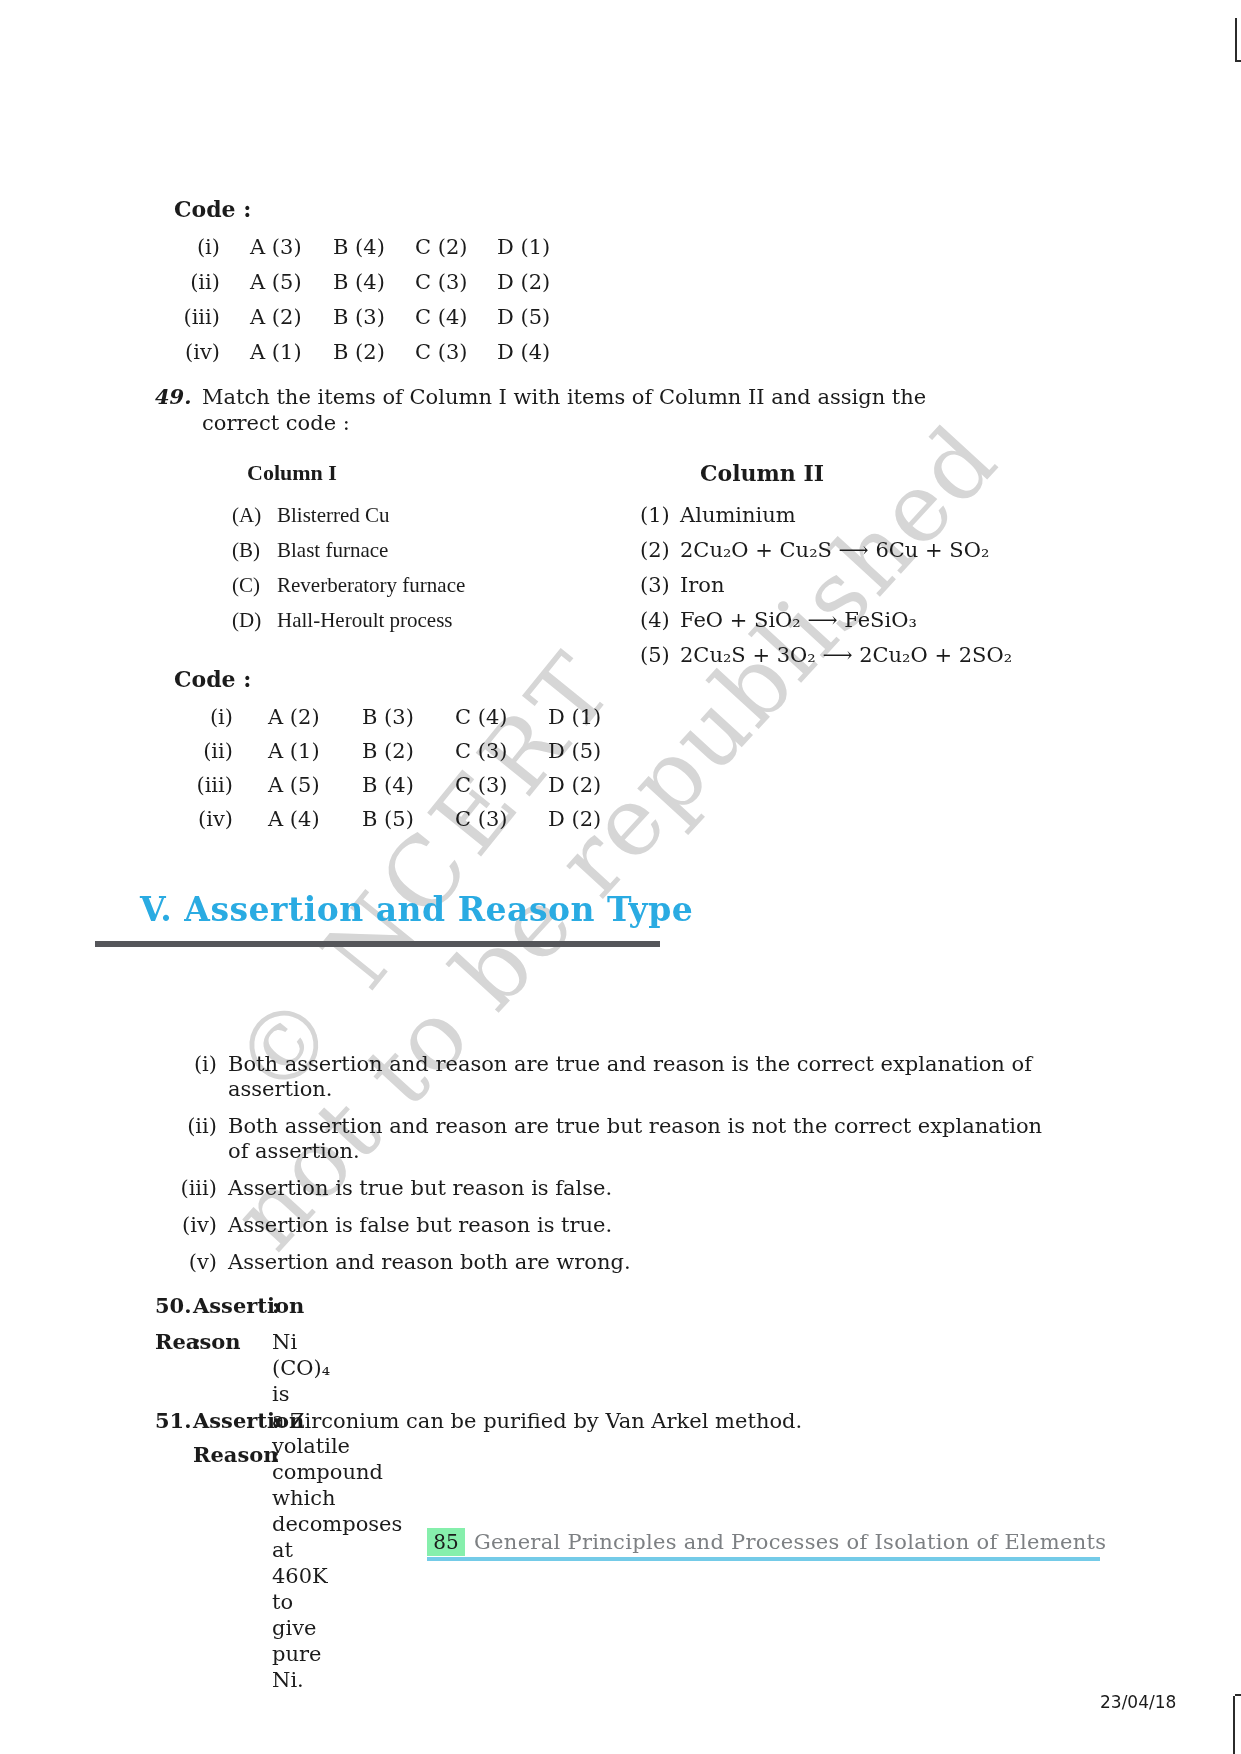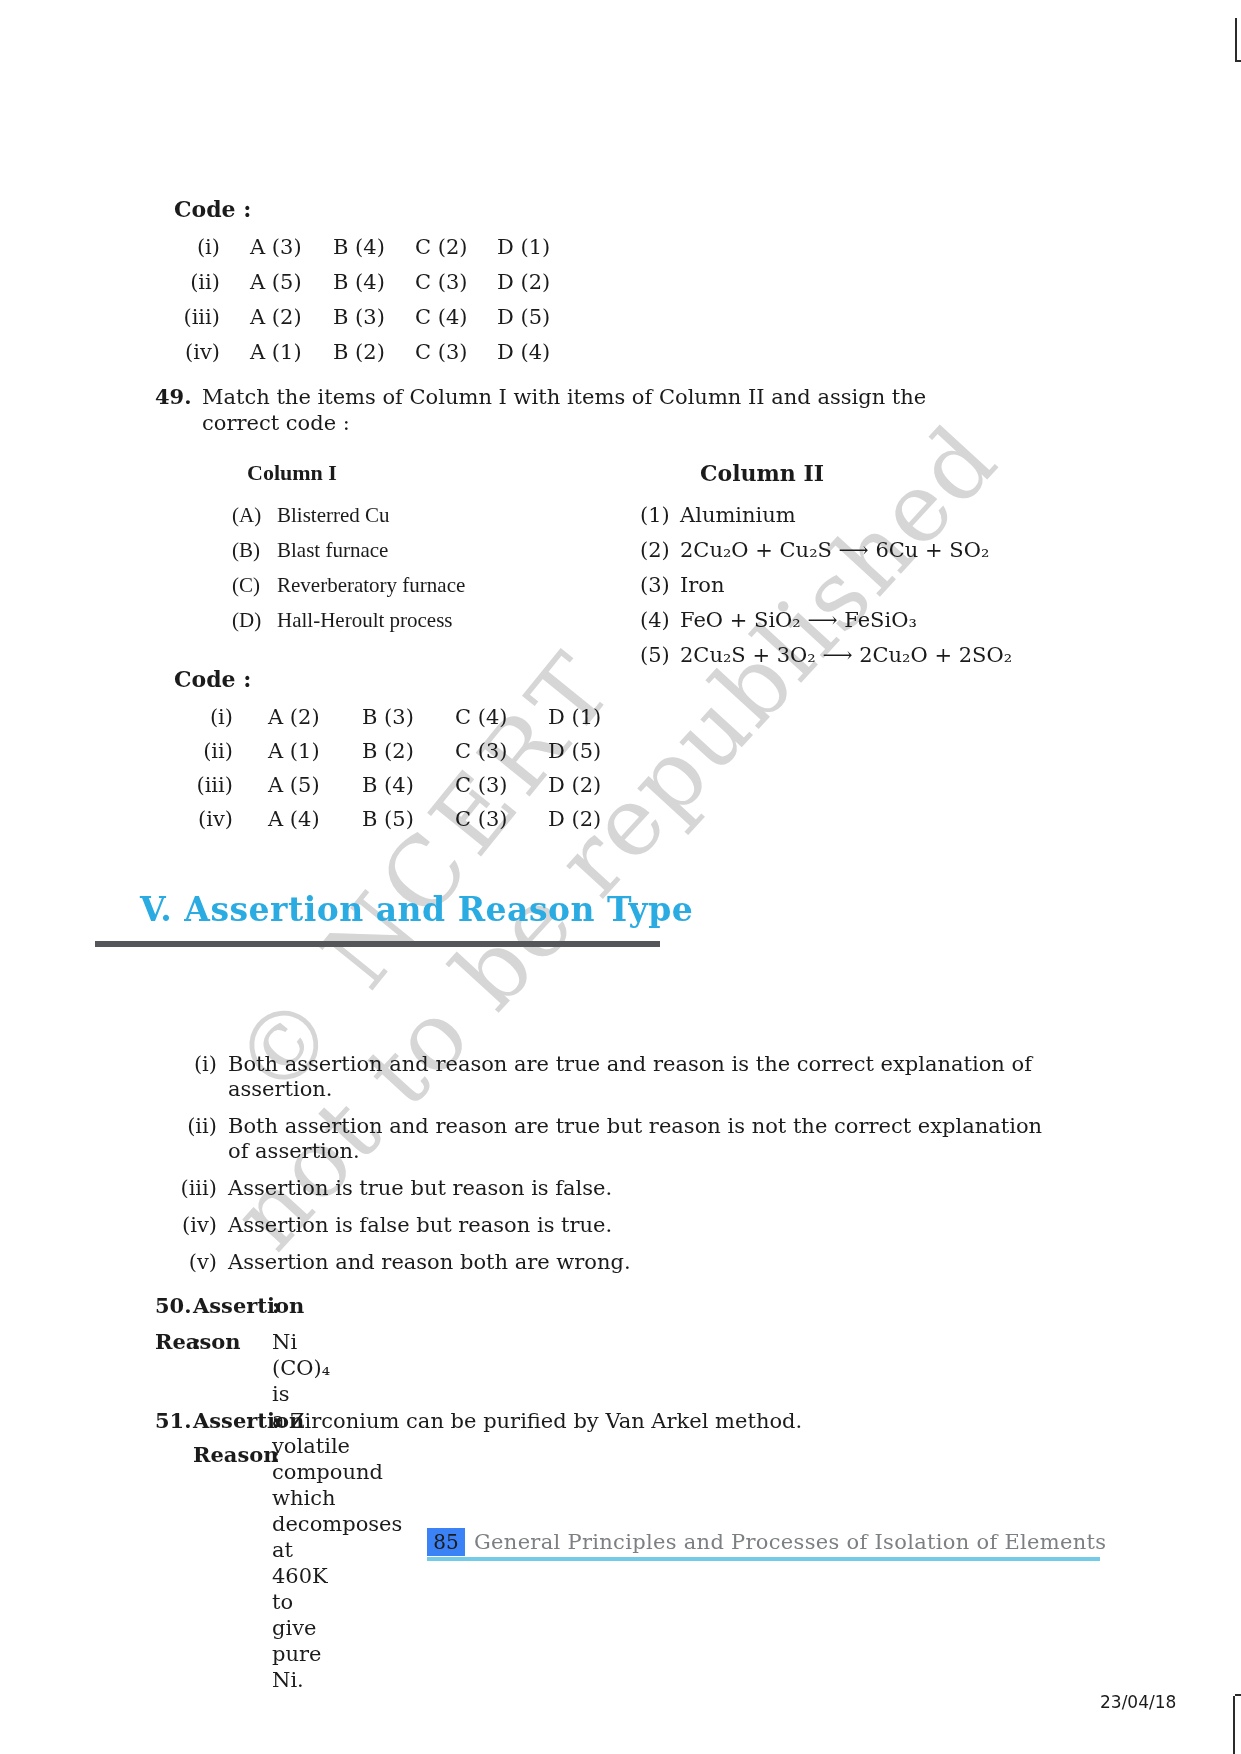--- a/index.html
+++ b/index.html
@@ -26,21 +26,21 @@
   #wm2{left:252px;top:1178px;transform:rotate(-47.5deg);letter-spacing:2px;}
   
   .code-label{font-weight:bold;font-size:22px;margin-left:19px;}
   .crow{display:grid;white-space:nowrap;line-height:35px;height:35px;}
   .crow1{grid-template-columns:95px 83px 82px 82px auto;}
   .crow1 .cnum{text-align:right;padding-right:30px;}
   .crow2{grid-template-columns:113px 94px 93px 93px auto;line-height:34px;height:34px;}
   .crow2 .cnum{text-align:right;padding-right:35px;}
   
   .qrow{display:grid;grid-template-columns:47px 790px;line-height:26px;}
-  .qnum{font-weight:bold;}
+  .qnum{font-weight:bold;font-style:italic;}
   
   .colhead{font-weight:bold;font-size:22px;}
   .mitem{display:grid;white-space:nowrap;line-height:35px;height:35px;}
   .mitem-l{grid-template-columns:45px auto;}
   .mitem-r{grid-template-columns:40px auto;}
   
   .sec-heading{
     font-size:33px;font-weight:bold;color:#2aabe2;
     letter-spacing:0.5px;white-space:nowrap;
   }
@@ -54,21 +54,21 @@
   .choice{display:grid;grid-template-columns:62px 11px auto;line-height:25px;margin-bottom:12px;}
   .choice .clabel{text-align:right;}
   .choice .ctext{width:840px;}
   
   .arq{display:grid;grid-template-columns:38px 79px 18px 620px;row-gap:10px;line-height:26px;}
   .arq .num{font-weight:bold;}
   .arq .arlabel{font-weight:bold;}
   
   .footer{display:flex;align-items:center;white-space:nowrap;}
   .pagenum-box{
-    width:38px;height:28px;background:#3b82f6;
+    width:38px;height:28px;background:#86efac;
     display:flex;align-items:center;justify-content:center;
     font-size:20px;color:#1b1b1b;flex:0 0 auto;
   }
   .chapter-title{color:#7d8083;font-size:21px;margin-left:9px;letter-spacing:0.3px;}
   .footer-rule{background:#74cbe8;}
   .date-stamp{font-family:"DejaVu Sans",sans-serif;font-size:17px;color:#1b1b1b;}
   
   .crop{position:absolute;z-index:1;}
 </style>
 </head>

